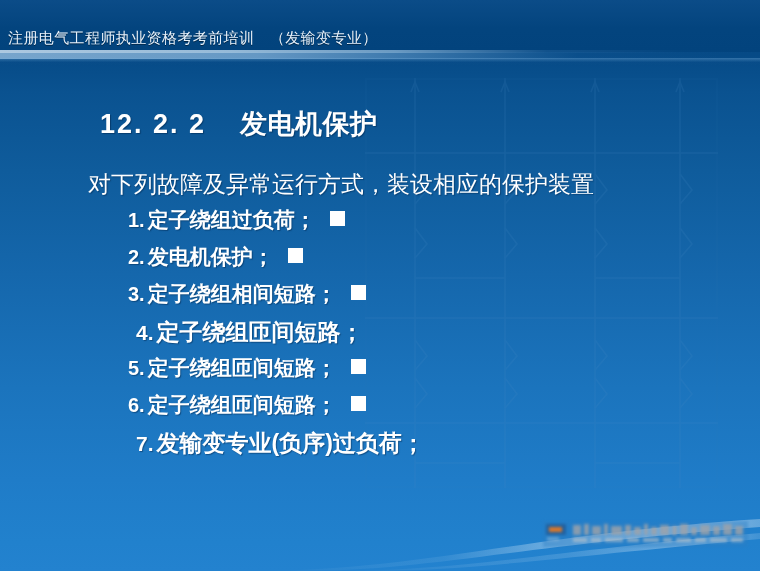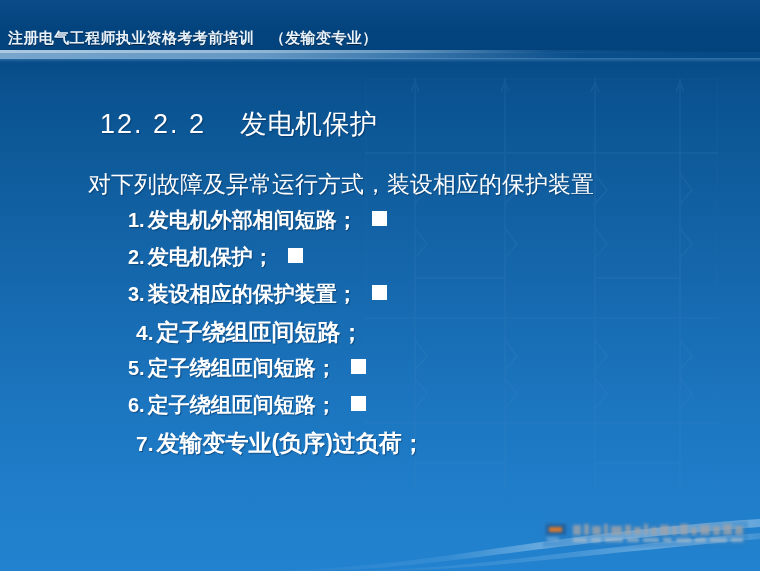--- a/index.html
+++ b/index.html
@@ -31,21 +31,21 @@
     position: absolute;
     left: 0; top: 0;
     width: 760px; height: 52px;
     background: linear-gradient(180deg, #0b4c88 0%, #03447e 55%, #02437d 100%);
   }
   .hdr-title {
     position: absolute;
     left: 8px;
     top: 29px;
     font-size: 15px;
-    font-weight: bold;
+    font-weight: normal;
     letter-spacing: 0.4px;
     color: #e8f2fb;
     white-space: pre;
     text-shadow: 0 1px 0 rgba(0,0,0,0.45);
   }
   
   .hdr-rule {
     position: absolute;
     left: 0; top: 50px;
     width: 760px; height: 3px;
@@ -94,21 +94,21 @@
     left: 0; bottom: 0;
     width: 760px; height: 70px;
     pointer-events: none;
   }
 
   
   .sec-title {
     position: absolute;
     left: 100px; top: 106px;
     font-size: 27px;
-    font-weight: normal;
+    font-weight: bold;
     color: #ffffff;
     white-space: pre;
     letter-spacing: 0.5px;
     text-shadow: 1px 1px 1px rgba(0,40,80,0.55);
   }
   .sec-num { letter-spacing: 2px; }
 
   .lead {
     position: absolute;
     left: 88px; top: 169px;
@@ -223,31 +223,31 @@
     </svg>
   </div>
 
   <div class="sec-title"><span class="sec-num">12. 2. 2</span><span style="display:inline-block;width:34px"></span><span>发电机保护</span></div>
 
   <div class="lead">对下列故障及异常运行方式，装设相应的保护装置</div>
 
   <div class="items">
     <div class="item">
       <span class="idx">1.</span>
-      <span class="txt">发电机外部相间短路；</span>
+      <span class="txt">定子绕组过负荷；</span>
       <span class="sq" style="display: inline-block;"></span>
     </div>
     <div class="item">
       <span class="idx">2.</span>
       <span class="txt">发电机保护；</span>
       <span class="sq" style="display: inline-block;"></span>
     </div>
     <div class="item">
       <span class="idx">3.</span>
-      <span class="txt">装设相应的保护装置；</span>
+      <span class="txt">定子绕组相间短路；</span>
       <span class="sq" style="display: inline-block;"></span>
     </div>
     <div class="item big">
       <span class="idx">4.</span>
       <span class="txt">定子绕组匝间短路；</span>
       
     </div>
     <div class="item">
       <span class="idx">5.</span>
       <span class="txt">定子绕组匝间短路；</span>

